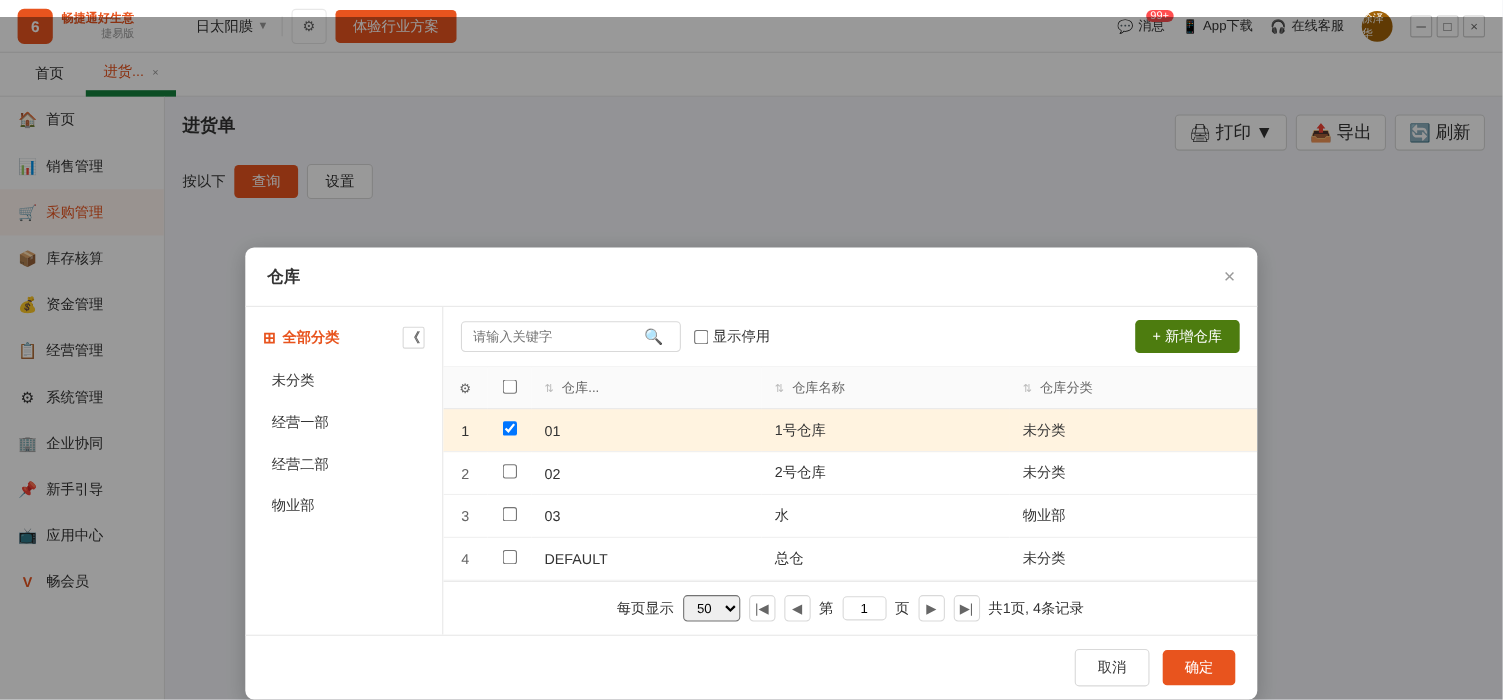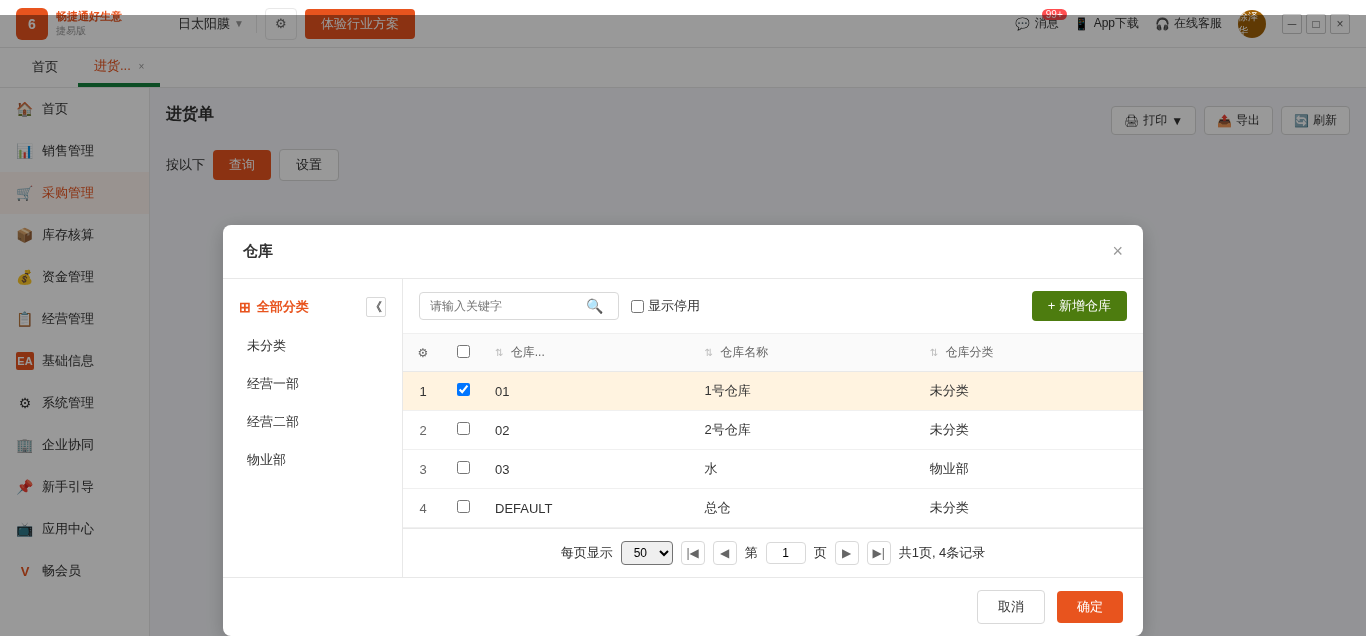--- a/index.html
+++ b/index.html
@@ -15,40 +15,40 @@
     .btn-trial { background: #e8541e; color: white; border: none; padding: 6px 16px; border-radius: 4px; cursor: pointer; font-size: 13px; }
     .gear-btn { width: 32px; height: 32px; border: 1px solid #e8e8e8; border-radius: 4px; display: flex; align-items: center; justify-content: center; cursor: pointer; color: #666; }
     .header-right { margin-left: auto; display: flex; align-items: center; gap: 16px; }
     .header-right-item { display: flex; align-items: center; gap: 4px; color: #333; font-size: 12px; cursor: pointer; position: relative; }
     .badge { background: #ff4d4f; color: white; border-radius: 10px; padding: 0 4px; font-size: 10px; position: absolute; top: -6px; right: -8px; }
     .avatar { width: 28px; height: 28px; background: #a16207; border-radius: 50%; display: flex; align-items: center; justify-content: center; color: white; font-size: 12px; }
 
     
     .nav-tabs { height: 40px; background: #fff; display: flex; align-items: center; padding: 0 16px; border-bottom: 1px solid #e8e8e8; gap: 4px; }
     .nav-tab { padding: 8px 16px; font-size: 13px; color: #333; cursor: pointer; border-bottom: 2px solid transparent; }
-    .nav-tab.active { color: #e8541e; border-bottom: 4px solid #15803d; }
+    .nav-tab.active { color: #e8541e; border-bottom: 6px solid #15803d; }
     .nav-tab-close { margin-left: 4px; color: #999; font-size: 10px; }
 
     
     .layout { display: flex; height: calc(636px - 88px); }
 
     
     .sidebar { width: 150px; background: #fff; border-right: 1px solid #e8e8e8; flex-shrink: 0; overflow-y: auto; }
     .sidebar-item { display: flex; align-items: center; gap: 8px; padding: 12px 16px; color: #333; font-size: 13px; cursor: pointer; }
     .sidebar-item.active { background: #fff5f0; color: #e8541e; }
     .sidebar-item .icon { width: 18px; height: 18px; display: flex; align-items: center; justify-content: center; font-size: 14px; }
 
     
     .content { flex: 1; background: #f5f6fa; padding: 16px; overflow: auto; position: relative; }
     .page-title { font-size: 16px; font-weight: bold; color: #333; margin-bottom: 12px; }
     .toolbar { display: flex; align-items: center; gap: 8px; margin-bottom: 12px; flex-wrap: wrap; }
     .toolbar-label { font-size: 13px; color: #333; }
     .btn-query { background: #e8541e; color: white; border: none; padding: 6px 16px; border-radius: 4px; cursor: pointer; font-size: 13px; }
     .btn-setting { background: white; color: #333; border: 1px solid #d9d9d9; padding: 6px 16px; border-radius: 4px; cursor: pointer; font-size: 13px; }
-    .btn-outline { background: white; color: #333; border: 1px solid #d9d9d9; padding: 5px 12px; border-radius: 4px; cursor: pointer; font-size: 12px; display: flex; align-items: center; gap: 4px; }
+    .btn-outline { background: white; color: #333; border: 1px solid #d9d9d9; padding: 5px 12px; border-radius: 4px; cursor: pointer; font-size: 16px; display: flex; align-items: center; gap: 4px; }
 
     
     .overlay { position: fixed; top: 0; left: 0; right: 0; bottom: 0; background: rgba(0,0,0,0.4); z-index: 100; display: flex; align-items: flex-end; justify-content: center; margin-top: 15px; }
 
     
     .modal { background: white; border-radius: 8px; width: 920px; max-height: 560px; display: flex; flex-direction: column; box-shadow: 0 4px 20px rgba(0,0,0,0.2); }
     .modal-header { display: flex; align-items: center; justify-content: space-between; padding: 16px 20px; border-bottom: 1px solid #e8e8e8; }
     .modal-title { font-size: 15px; font-weight: bold; color: #333; }
     .modal-close { cursor: pointer; color: #999; font-size: 18px; }
     .modal-body { display: flex; flex: 1; overflow: hidden; }
@@ -97,21 +97,21 @@
     .win-btn { width: 20px; height: 20px; border: 1px solid #ccc; border-radius: 2px; display: flex; align-items: center; justify-content: center; font-size: 12px; color: #666; cursor: pointer; }
   </style>
 </head>
 <body>
 
 <div class="header">
   <div class="header-logo">
     <div class="logo-icon">6</div>
     <div>
       <div style="font-size:11px;color:#e8541e;font-weight:bold;">畅捷通好生意</div>
-      <div style="font-size:10px;color:#999;">捷易版</div>
+      <div style="font-size:10px;color:#999;text-align:right;">捷易版</div>
     </div>
   </div>
   <div class="header-store">
     <span>日太阳膜</span>
     <span class="arrow">▼</span>
   </div>
   <div class="header-actions">
     <div class="gear-btn">⚙</div>
     <button class="btn-trial">体验行业方案</button>
   </div>
@@ -171,24 +171,20 @@
       <span class="icon">📦</span>
       <span>库存核算</span>
     </div>
     <div class="sidebar-item">
       <span class="icon">💰</span>
       <span>资金管理</span>
     </div>
     <div class="sidebar-item">
       <span class="icon">📋</span>
       <span>经营管理</span>
-    </div>
-    <div class="sidebar-item">
-      <span class="icon" style="font-size:11px;font-weight:bold;background:#e8541e;color:white;padding:1px 3px;border-radius:2px;">EA</span>
-      <span>基础信息</span>
     </div>
     <div class="sidebar-item">
       <span class="icon">⚙</span>
       <span>系统管理</span>
     </div>
     <div class="sidebar-item">
       <span class="icon">🏢</span>
       <span>企业协同</span>
     </div>
     <div class="sidebar-item">

